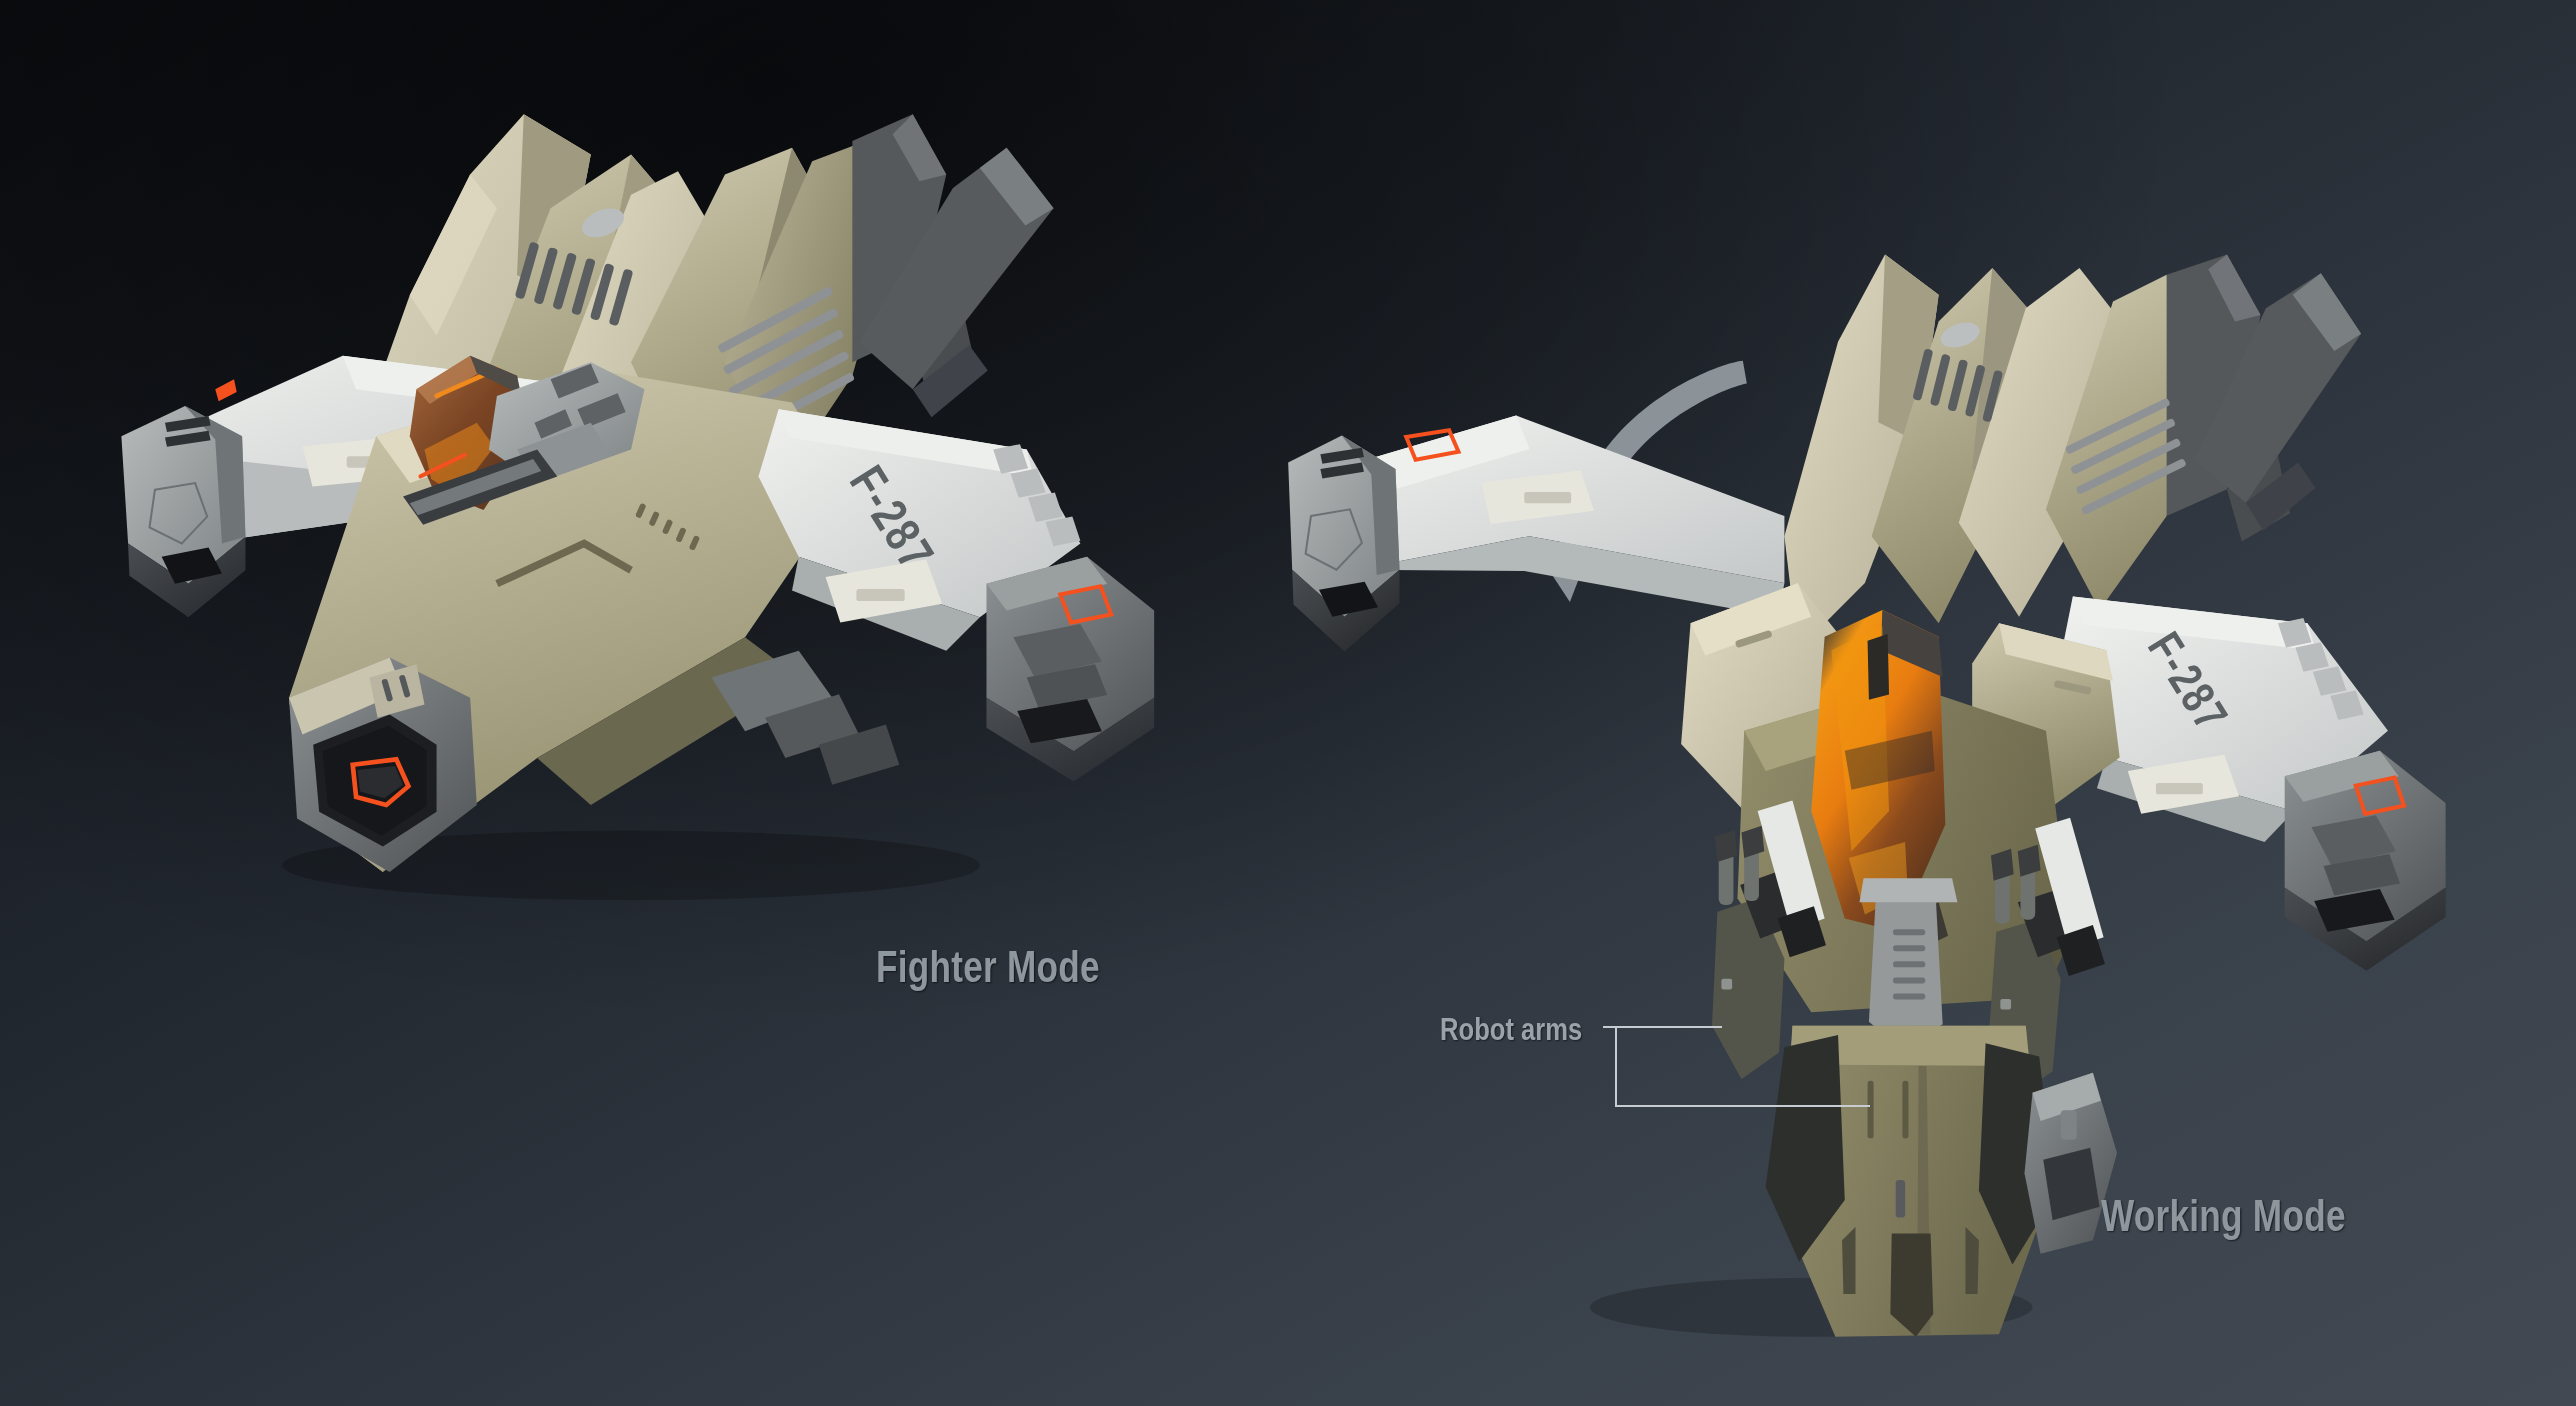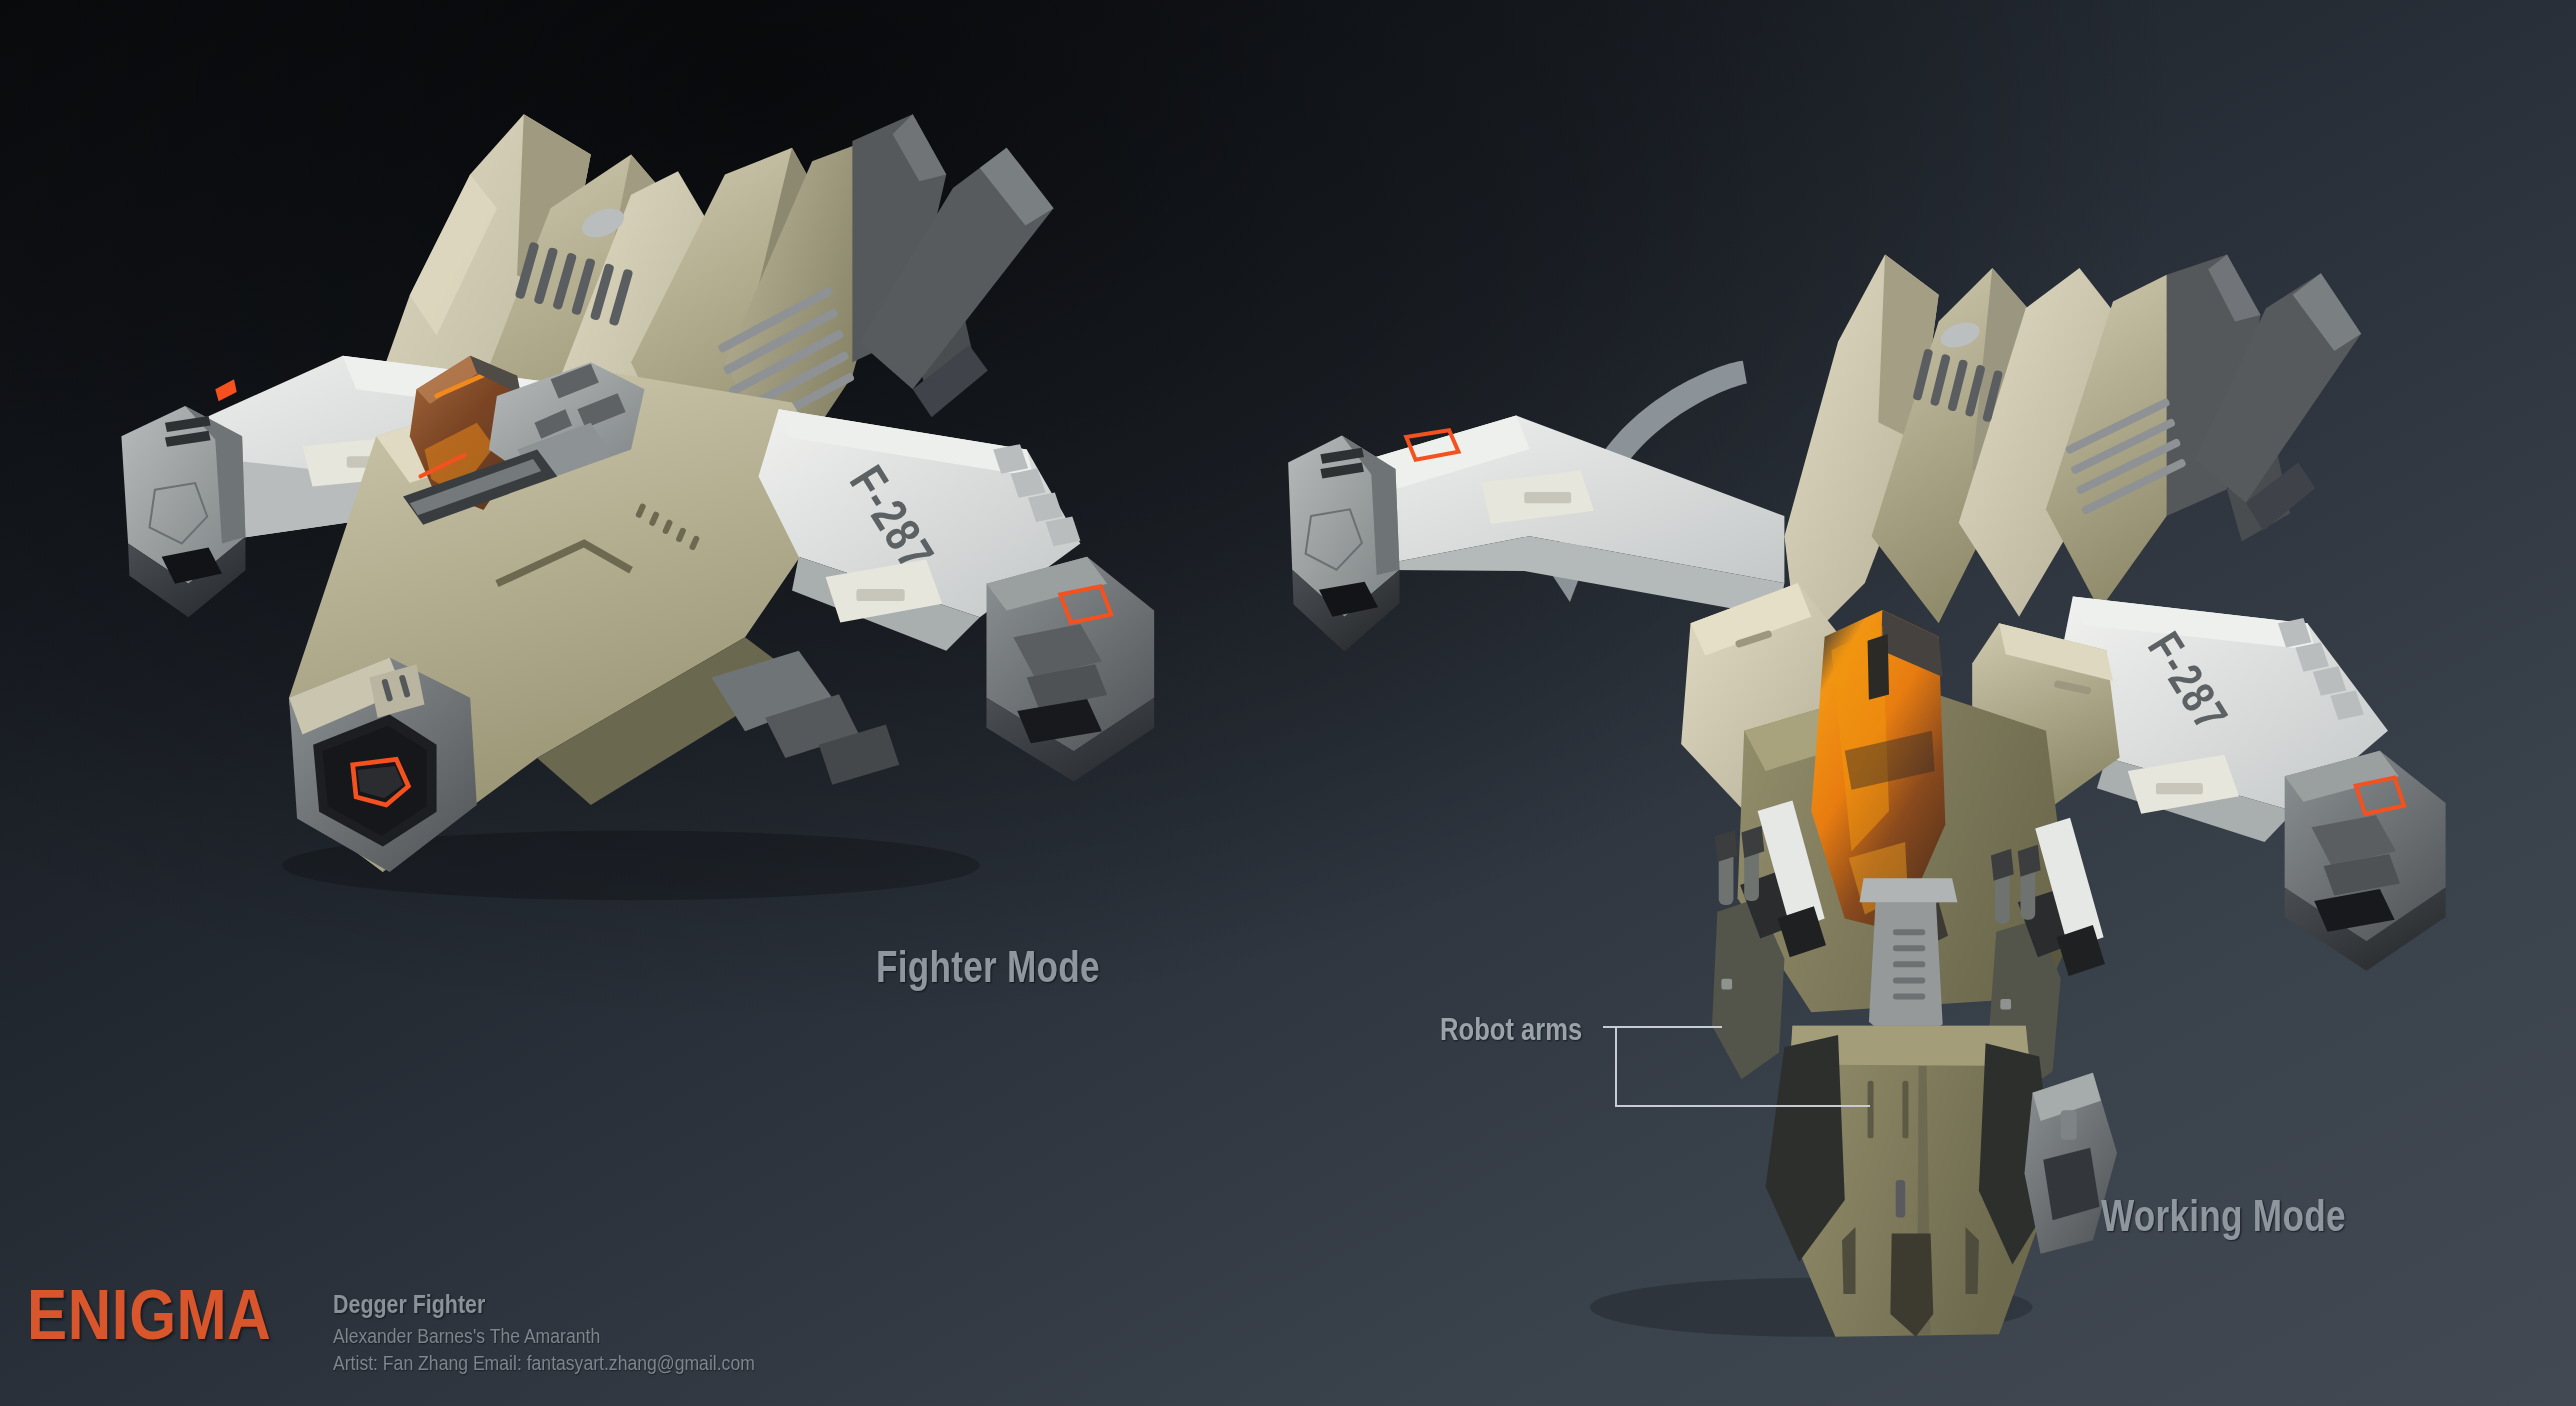--- a/index.html
+++ b/index.html
@@ -516,23 +516,15 @@
 
   <div class="mode-label" id="mode-fighter">Fighter Mode</div>
 
   <div class="mode-label" id="mode-working">Working Mode</div>
 
   <div id="callout-robot-arms">Robot arms</div>
   <div class="leader" id="leader-h-top"></div>
   <div class="leader" id="leader-v"></div>
   <div class="leader" id="leader-h-bot"></div>
 
-  <div id="credits">
-    <div id="brand-logo">ENIGMA</div>
-    <div id="credit-lines">
-      <div id="credit-title">Degger Fighter</div>
-      <div class="credit-sub">Alexander Barnes's The Amaranth</div>
-      <div class="credit-sub">Artist: Fan Zhang  Email: fantasyart.zhang@gmail.com</div>
-    </div>
-  </div>
 
 </div>
 
 
 </body></html>

